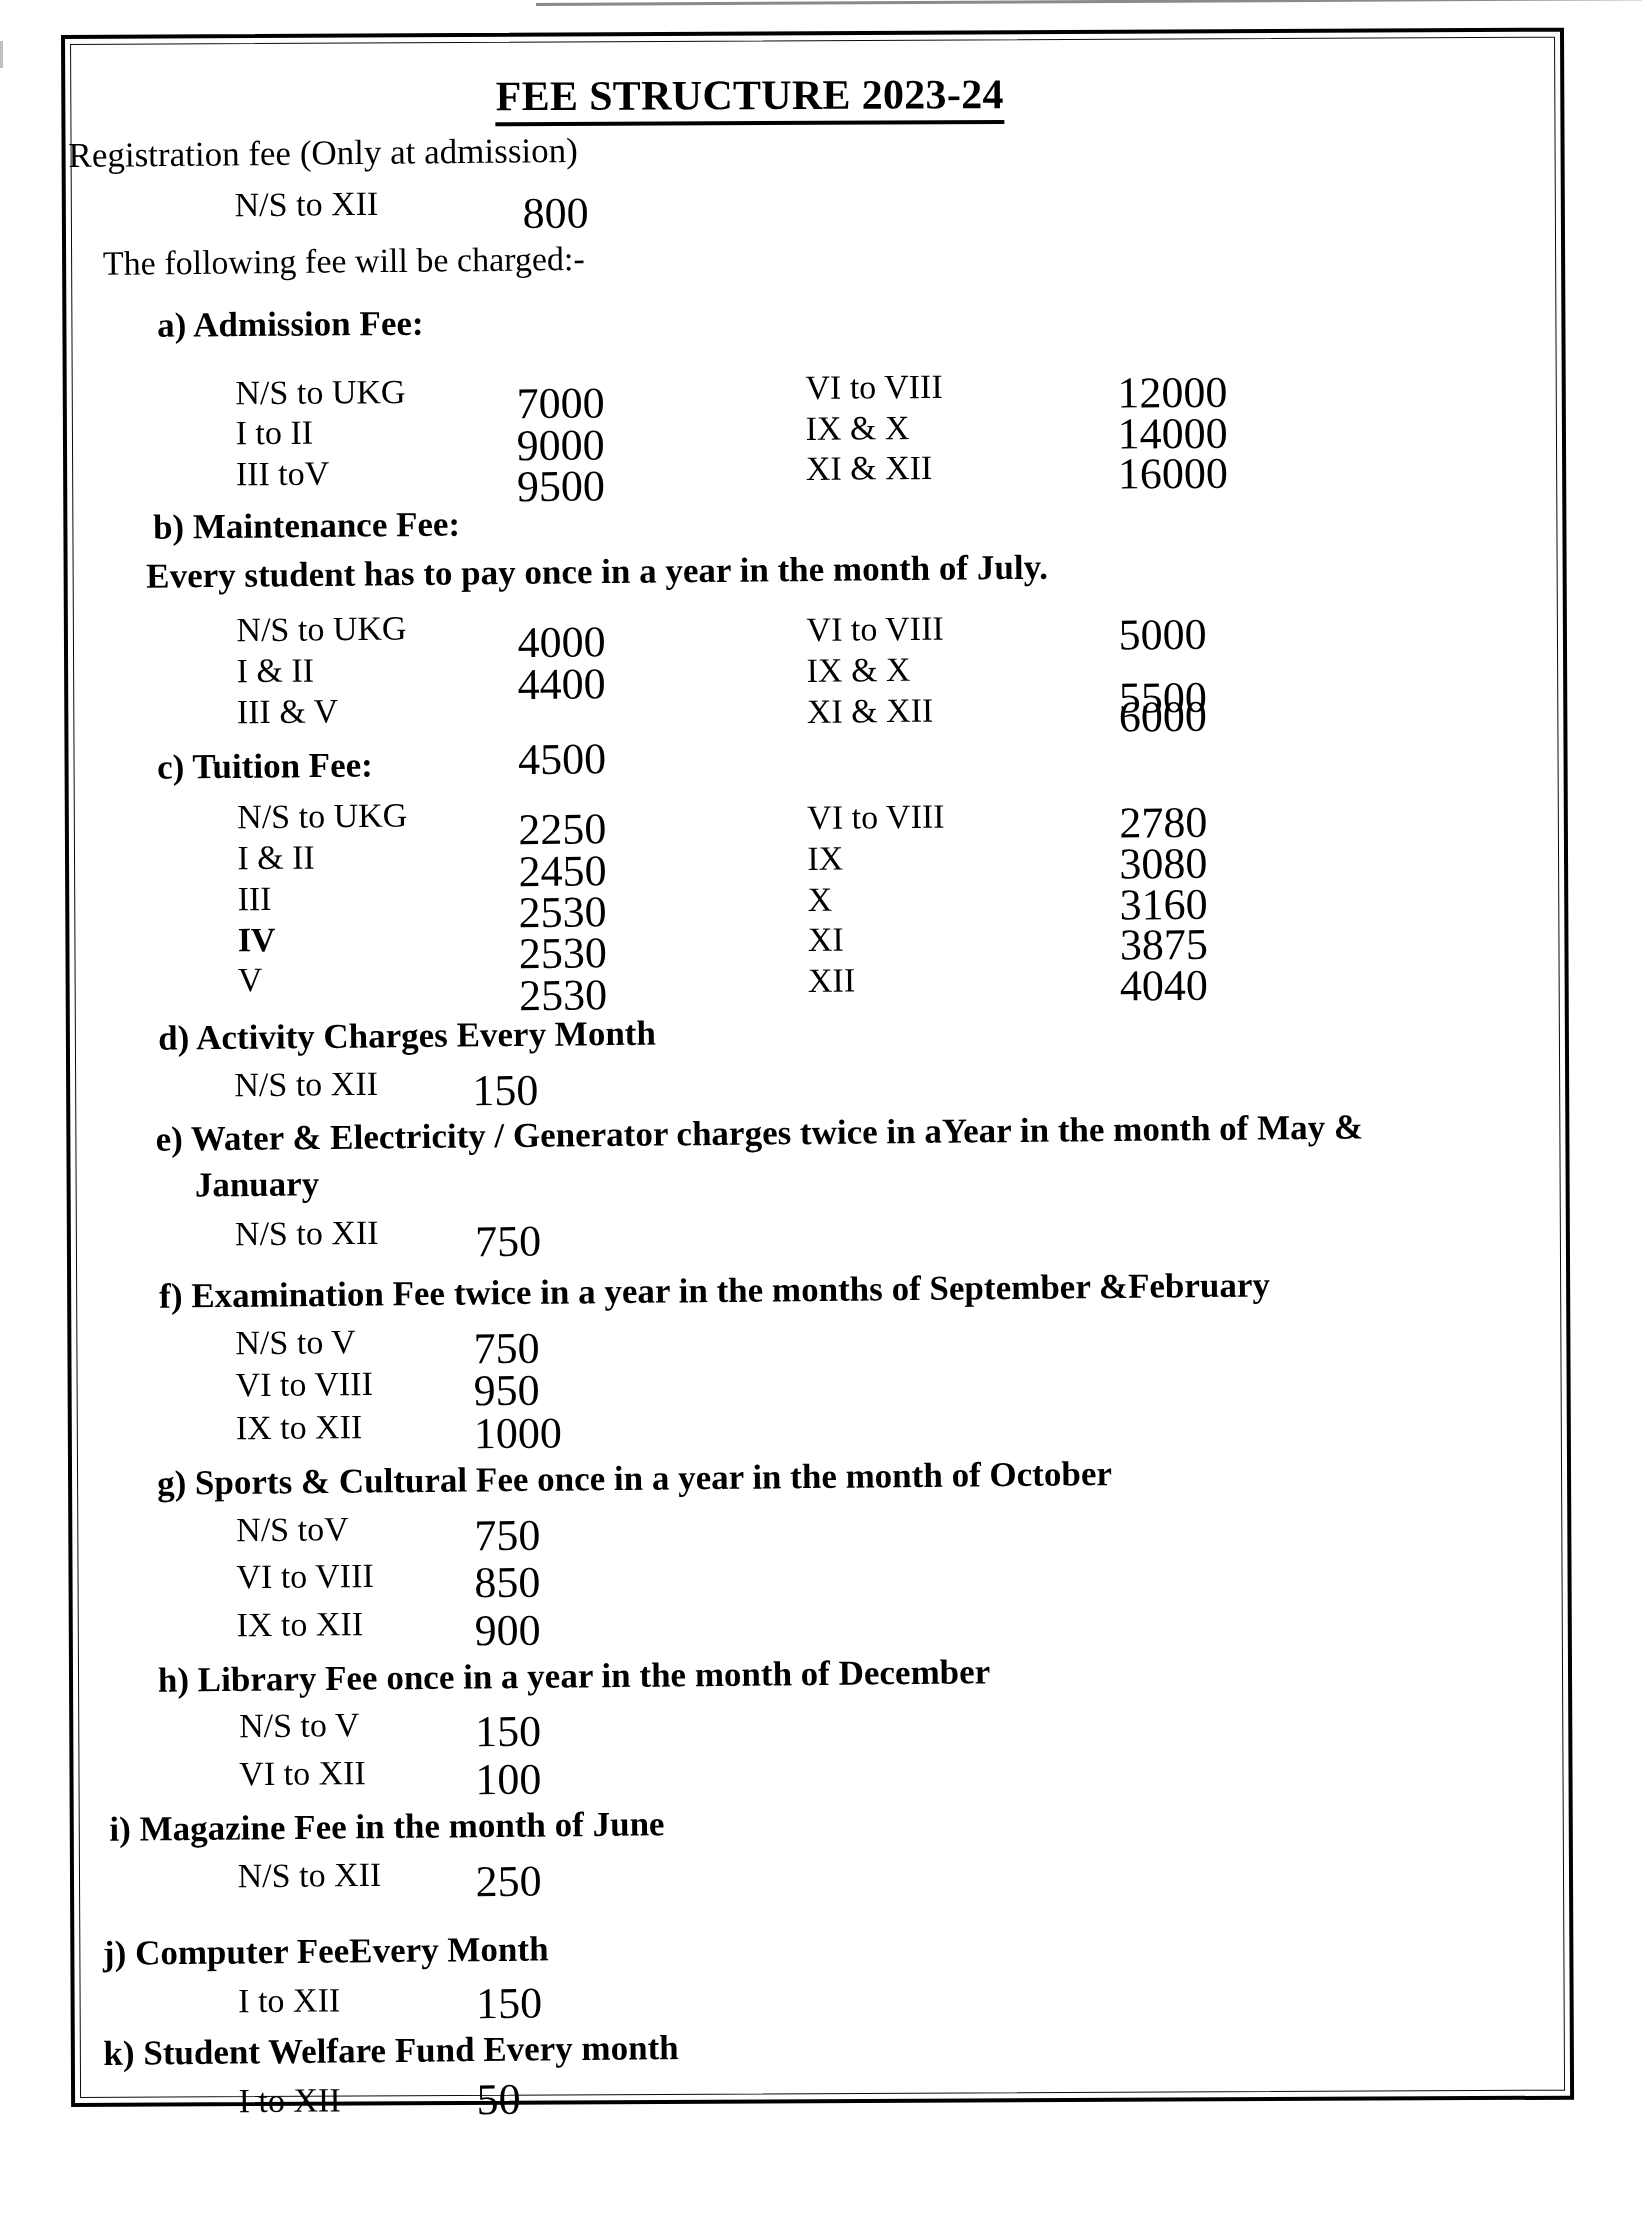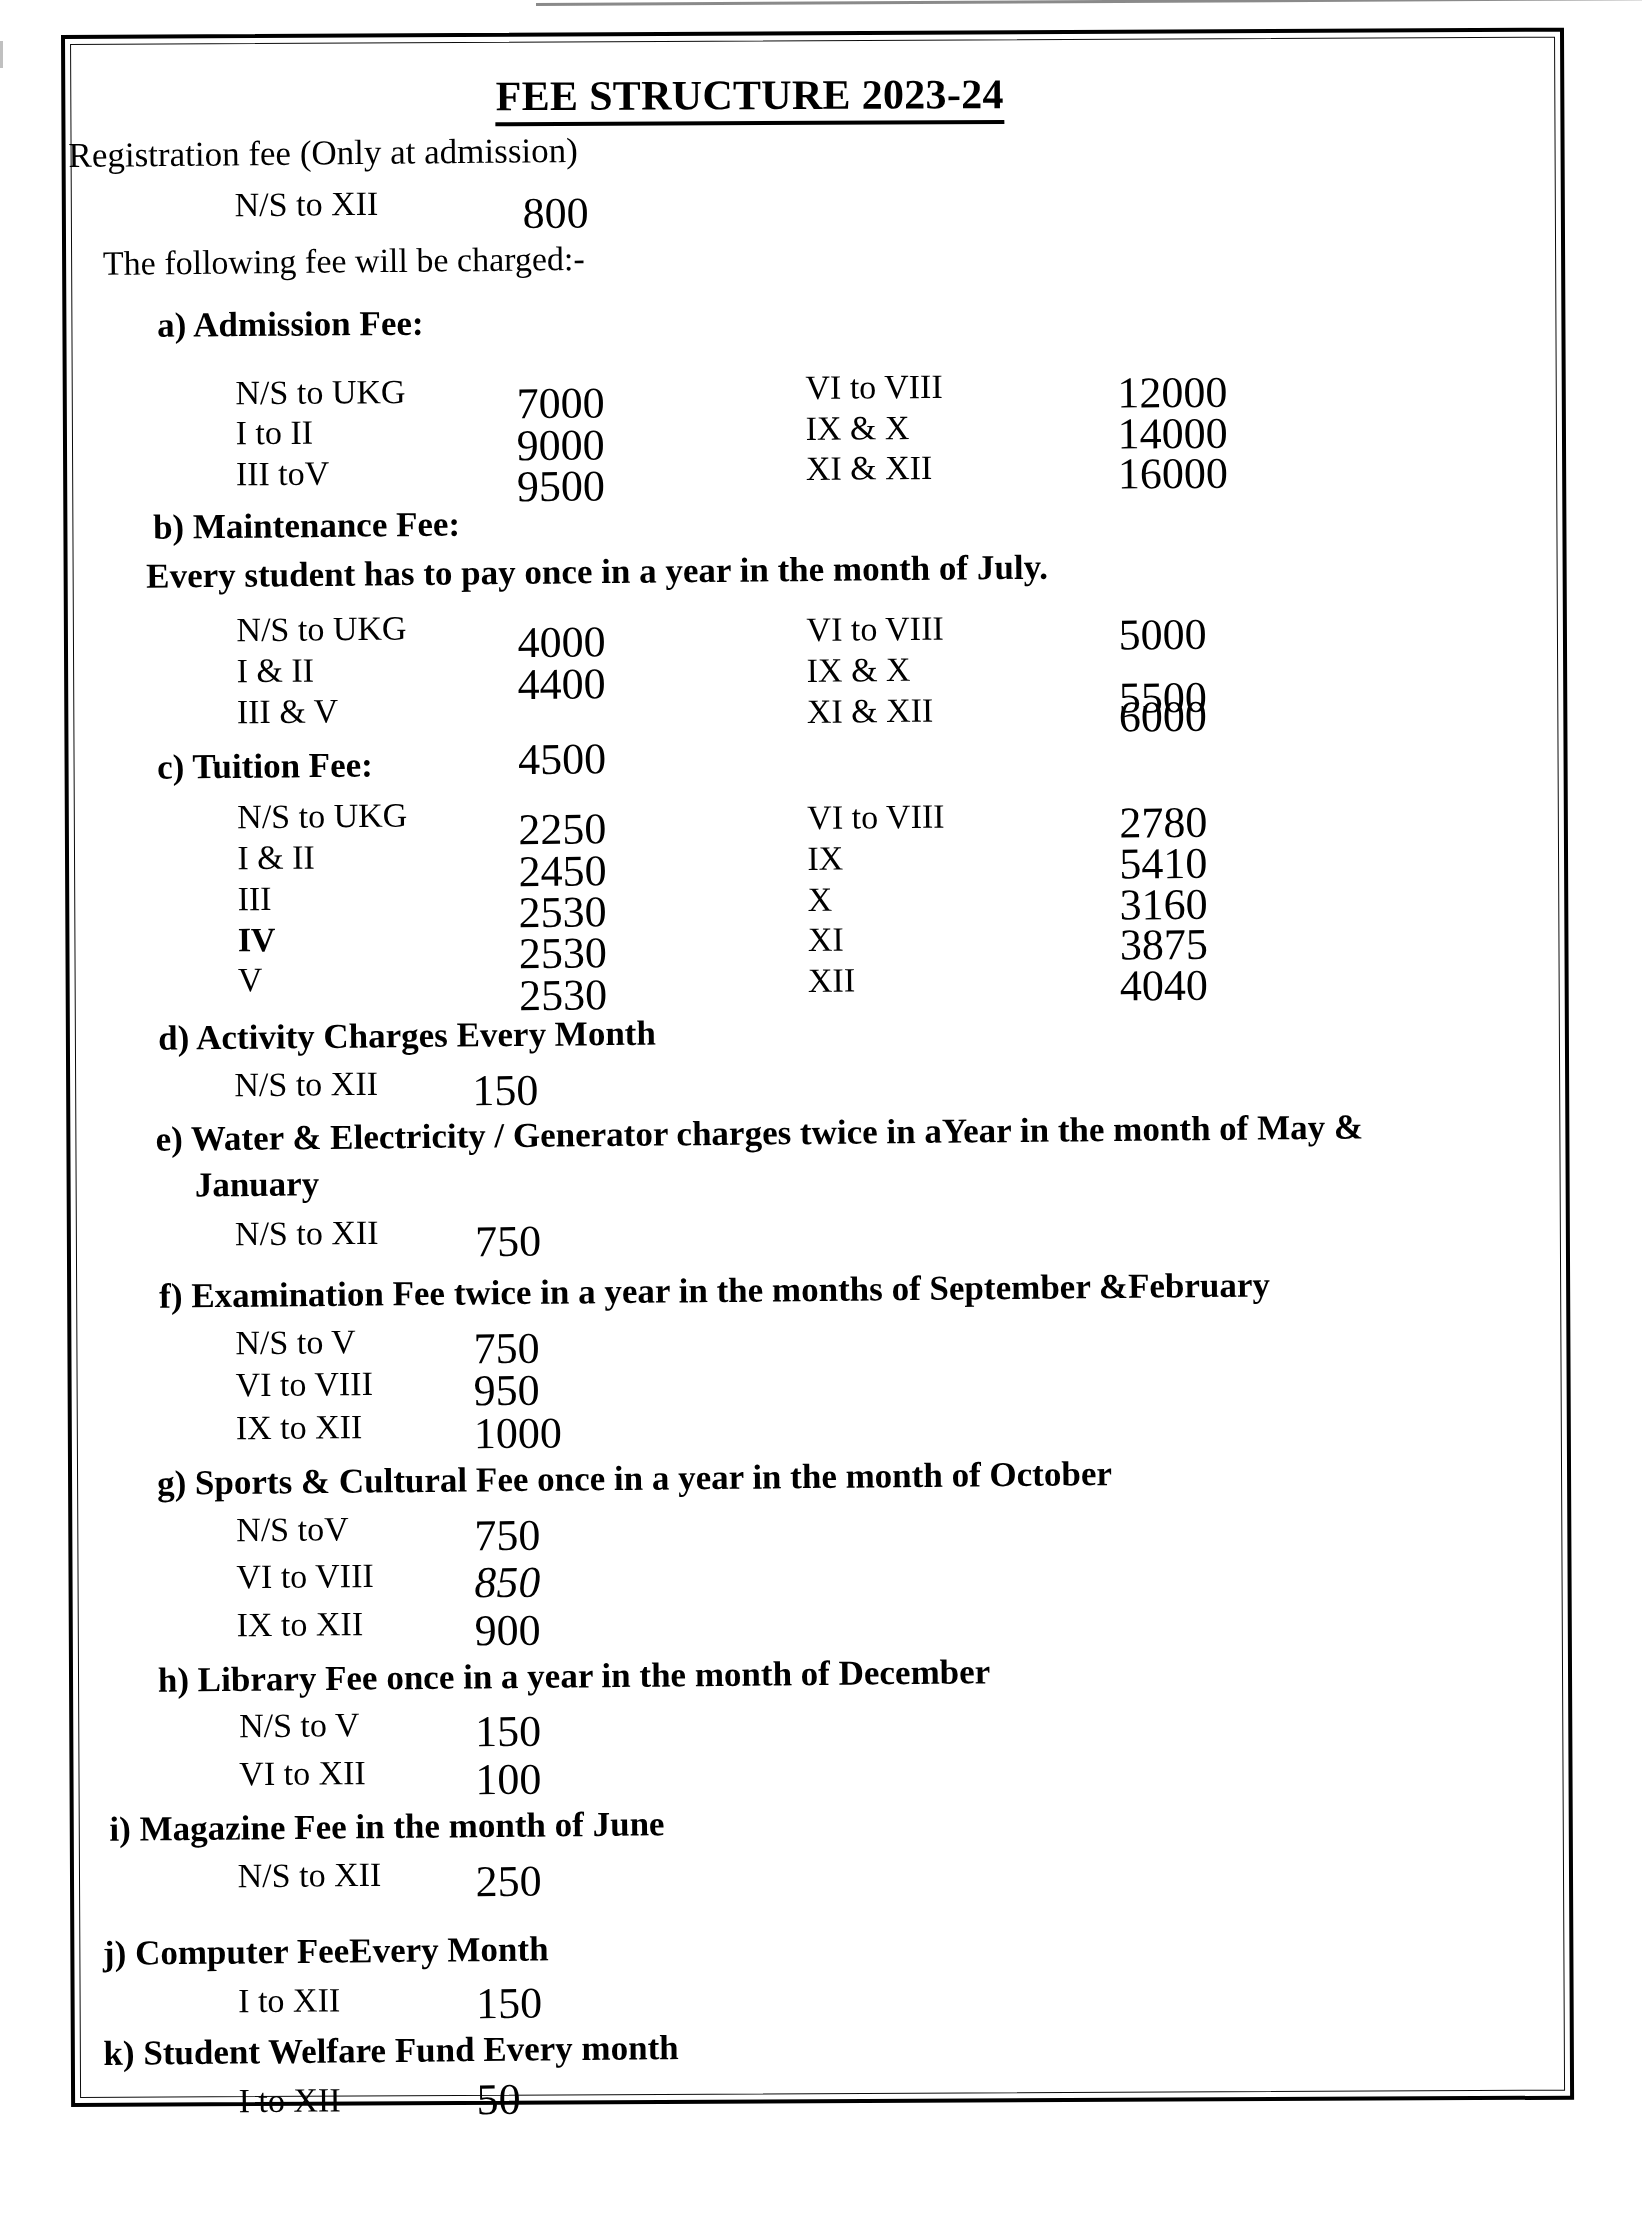--- a/index.html
+++ b/index.html
@@ -121,21 +121,21 @@
   <div class="line row-label j2" style="left:163px; top:840px;">III</div>
   <div class="line row-val j2" style="left:444px; top:848px;">2530</div>
   <div class="line row-label j2" style="left:163px; top:881px;font-weight:bold;">IV</div>
   <div class="line row-val j2" style="left:444px; top:889px;">2530</div>
   <div class="line row-label j2" style="left:163px; top:921px;">V</div>
   <div class="line row-val j2" style="left:444px; top:931px;">2530</div>
 
   <div class="line row-label j2" style="left:733px; top:761px;">VI to VIII</div>
   <div class="line row-val j2" style="left:1045px; top:761px;">2780</div>
   <div class="line row-label j2" style="left:733px; top:802px;">IX</div>
-  <div class="line row-val j2" style="left:1045px; top:802px;">5410</div>
+  <div class="line row-val j2" style="left:1045px; top:802px;">3080</div>
   <div class="line row-label j2" style="left:733px; top:843px;">X</div>
   <div class="line row-val j2" style="left:1045px; top:843px;">3160</div>
   <div class="line row-label j2" style="left:733px; top:883px;">XI</div>
   <div class="line row-val j2" style="left:1045px; top:883px;">3875</div>
   <div class="line row-label j2" style="left:733px; top:924px;">XII</div>
   <div class="line row-val j2" style="left:1045px; top:924px;">4040</div>
 
   <div class="line sec j2" style="left:83px; top:978px;">d) Activity Charges Every Month</div>
   <div class="line row-label j2" style="left:159px; top:1026px;">N/S to XII</div>
   <div class="line row-val j2" style="left:397px; top:1026px;">150</div>
@@ -150,21 +150,21 @@
   <div class="line row-val j2" style="left:397px; top:1284px;">750</div>
   <div class="line row-label j2" style="left:159px; top:1326px;">VI  to VIII</div>
   <div class="line row-val j2" style="left:397px; top:1326px;">950</div>
   <div class="line row-label j2" style="left:159px; top:1369px;">IX   to XII</div>
   <div class="line row-val j2" style="left:397px; top:1369px;">1000</div>
 
   <div class="line sec j2" style="left:80px; top:1423px;">g)    Sports &amp; Cultural Fee once in a year in the month of October</div>
   <div class="line row-label j2" style="left:159px; top:1471px;">N/S  toV</div>
   <div class="line row-val j2" style="left:397px; top:1471px;">750</div>
   <div class="line row-label j2" style="left:159px; top:1518px;">VI to  VIII</div>
-  <div class="line row-val j2" style="left:397px; top:1518px;font-style:italic;">850</div>
+  <div class="line row-val j2" style="left:397px; top:1518px;">850</div>
   <div class="line row-label j2" style="left:159px; top:1566px;">IX  to  XII</div>
   <div class="line row-val j2" style="left:397px; top:1566px;">900</div>
 
   <div class="line sec j2" style="left:80px; top:1620px;">h)  Library Fee once in a year in the month of December</div>
   <div class="line row-label j2" style="left:161px; top:1667px;">N/S to V</div>
   <div class="line row-val j2" style="left:397px; top:1667px;">150</div>
   <div class="line row-label j2" style="left:161px; top:1715px;">VI  to XII</div>
   <div class="line row-val j2" style="left:397px; top:1715px;">100</div>
 
   <div class="line sec j2" style="left:30.5px; top:1769px;">i)  Magazine Fee in the month of June</div>

